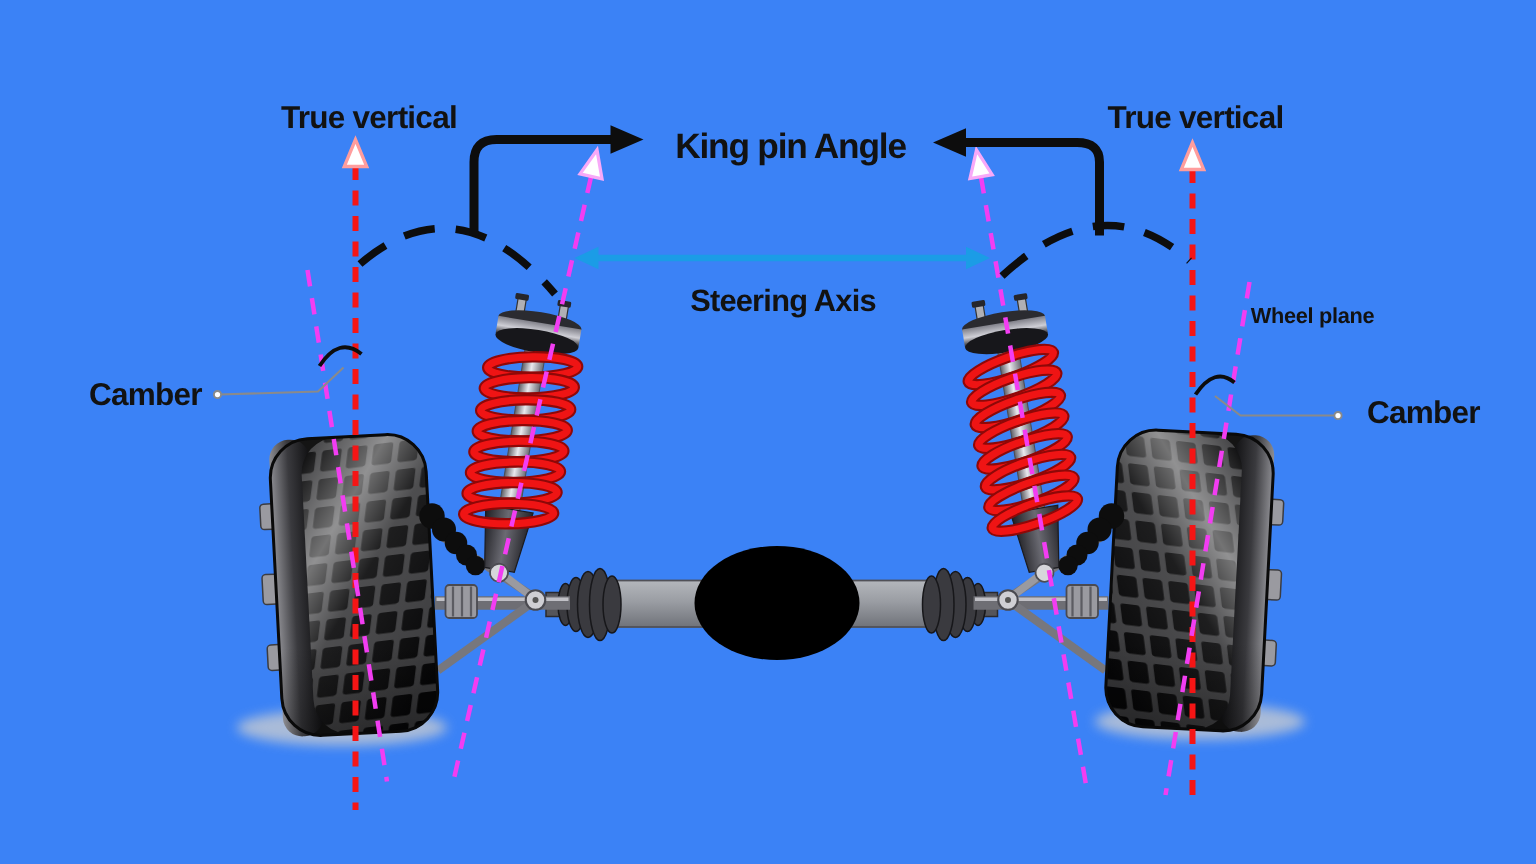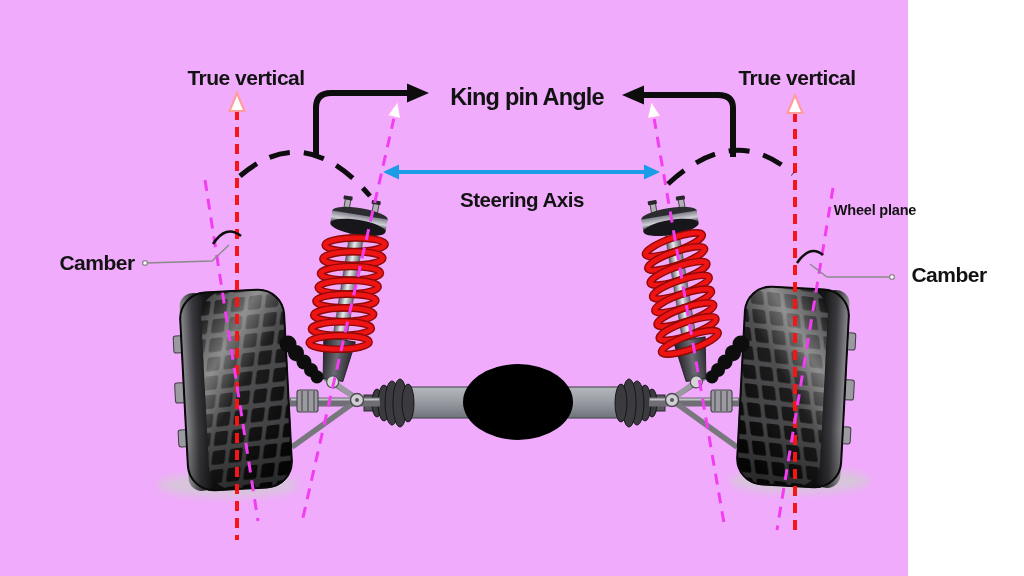--- a/index.html
+++ b/index.html
@@ -1,16 +1,16 @@
 <!DOCTYPE html>
 <html><head>
 <meta charset="utf-8">
 <style>
   html,body{margin:0;padding:0;background:#ffffff;width:1024px;height:576px;overflow:hidden;}
-  .stage{position:relative;width:908px;height:576px;background:#f0abfc;}
+  .stage{position:relative;width:1024px;height:576px;background:#3b82f6;}
   svg{display:block;}
   .lbl{font-family:"Liberation Sans",sans-serif;font-weight:700;fill:#121212;}
   .lbl-big{font-size:23.5px;letter-spacing:-0.8px;}
   .lbl-med{font-size:21px;letter-spacing:-0.5px;}
   .lbl-axis{font-size:20.5px;letter-spacing:-0.5px;}
   .lbl-small{font-size:14.5px;letter-spacing:-0.2px;}
 </style>
 </head>
 <body>
 

